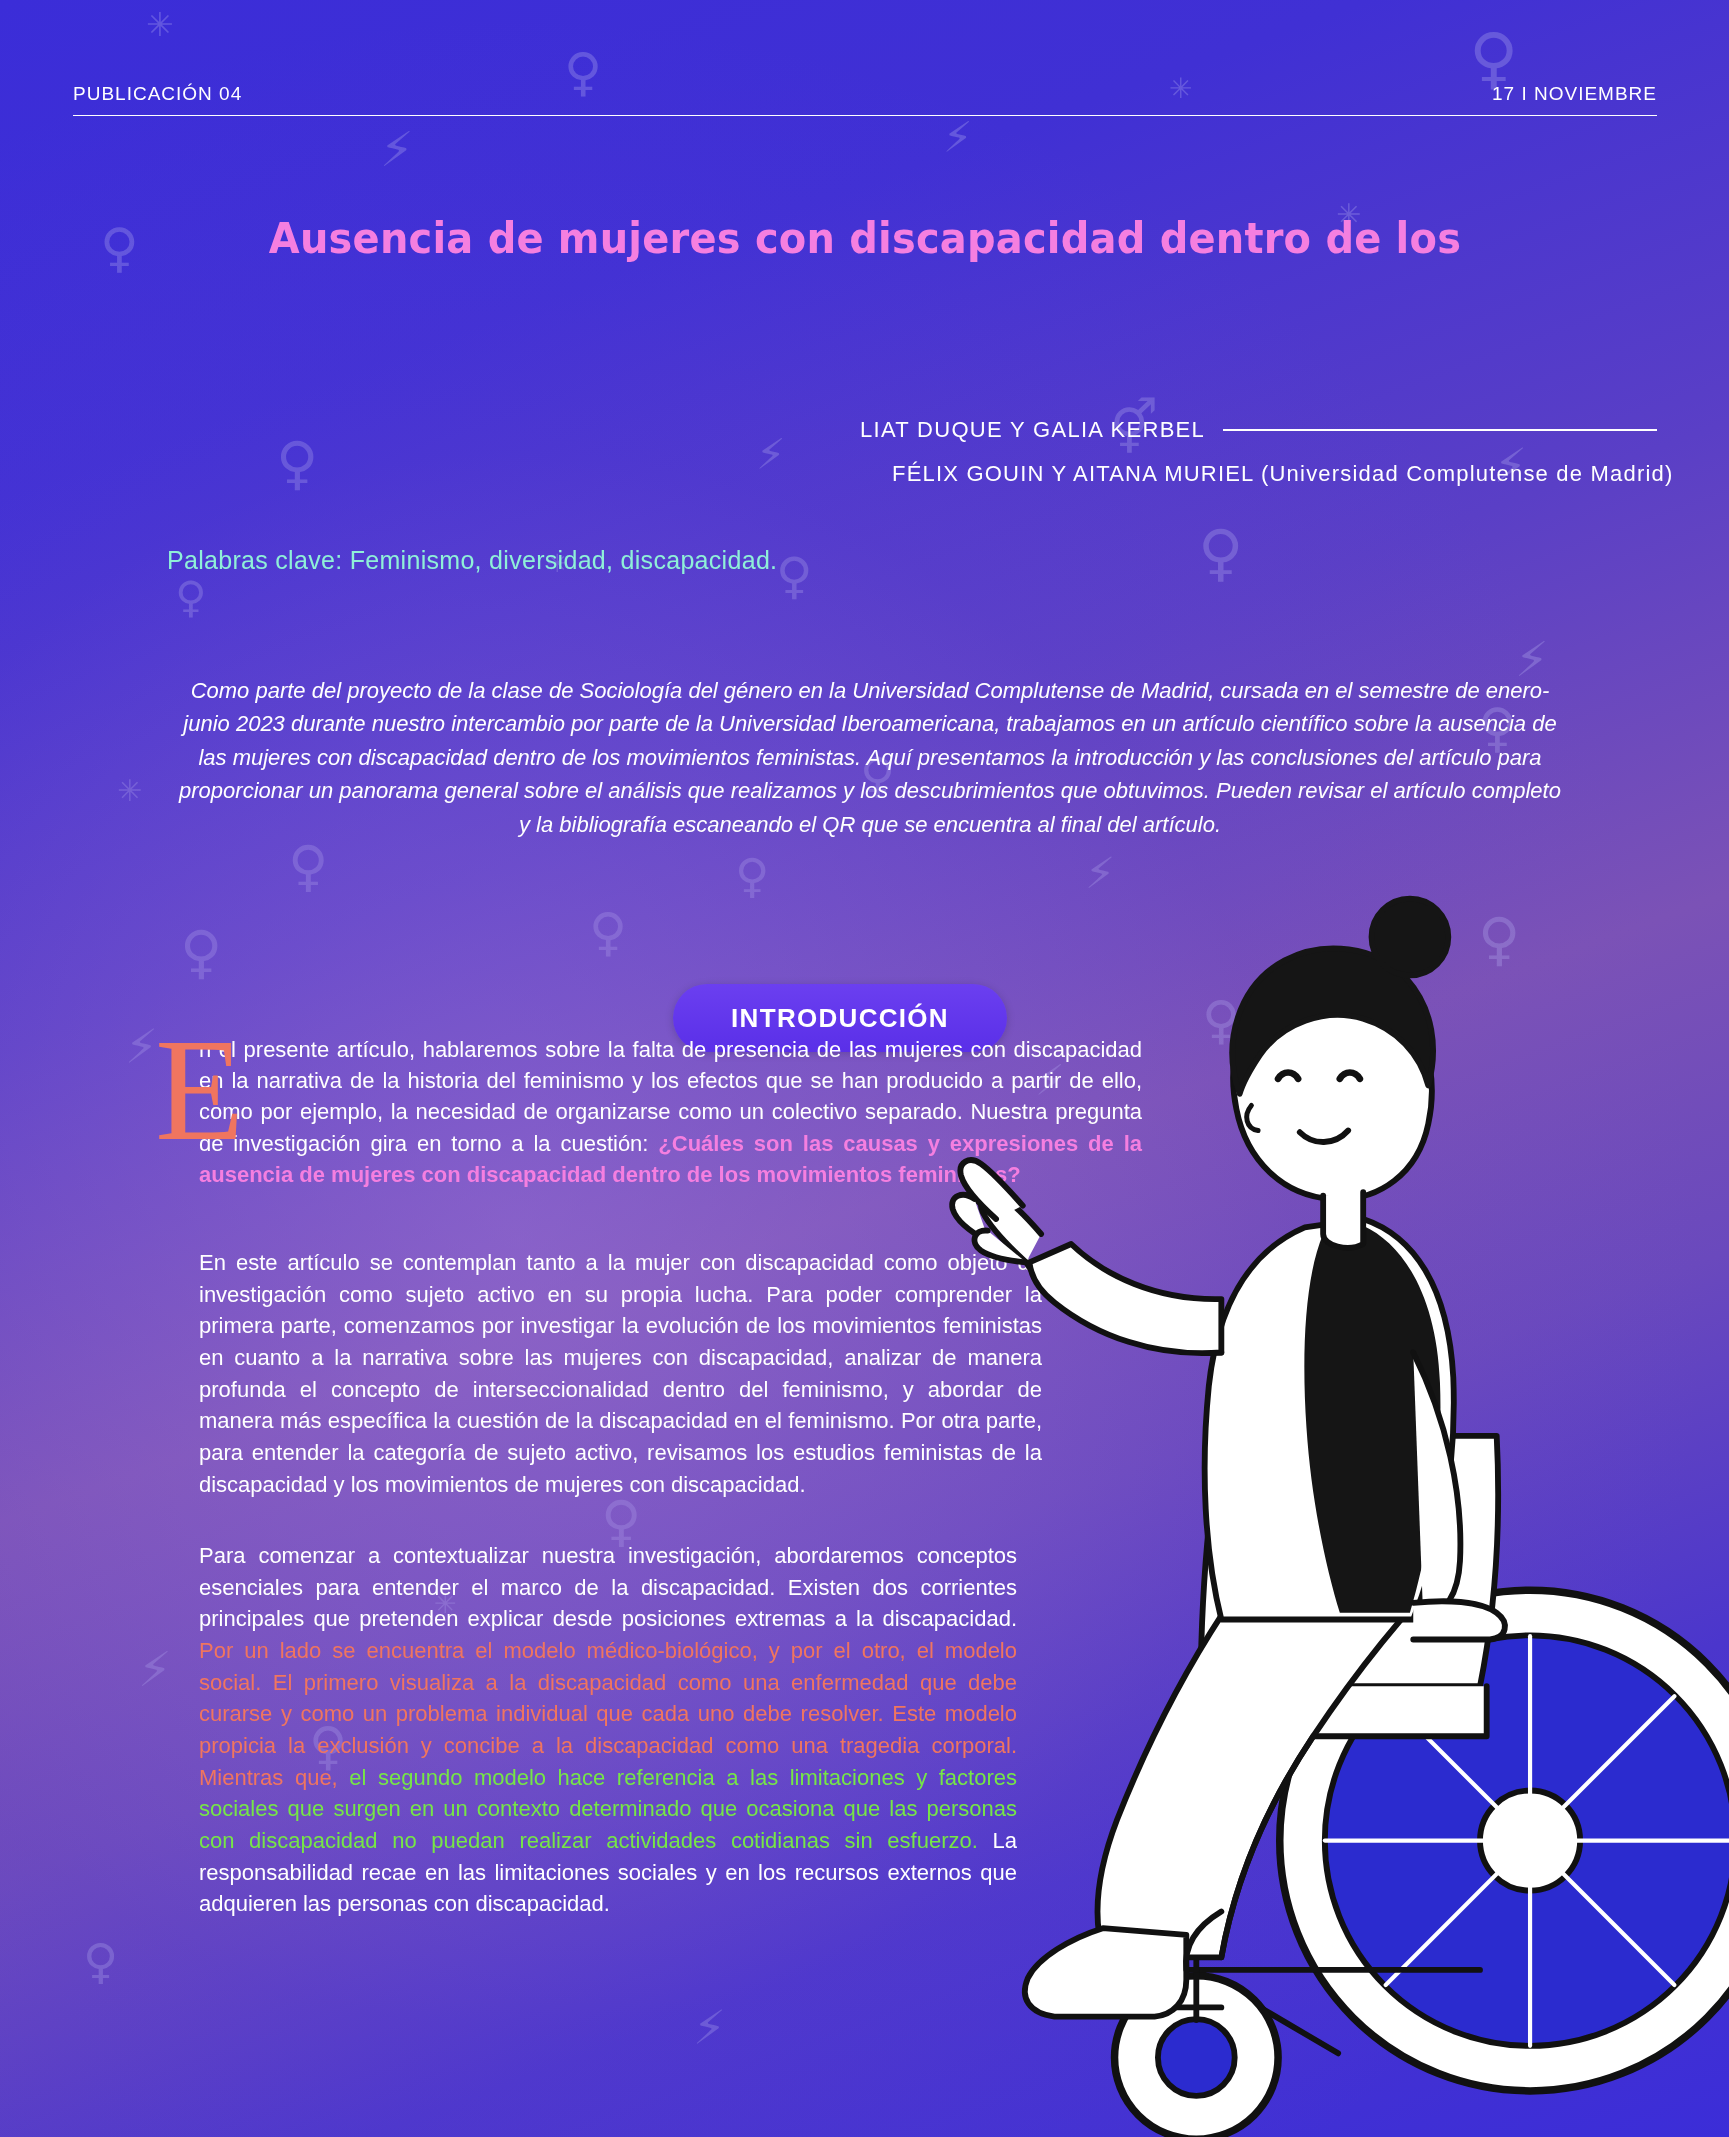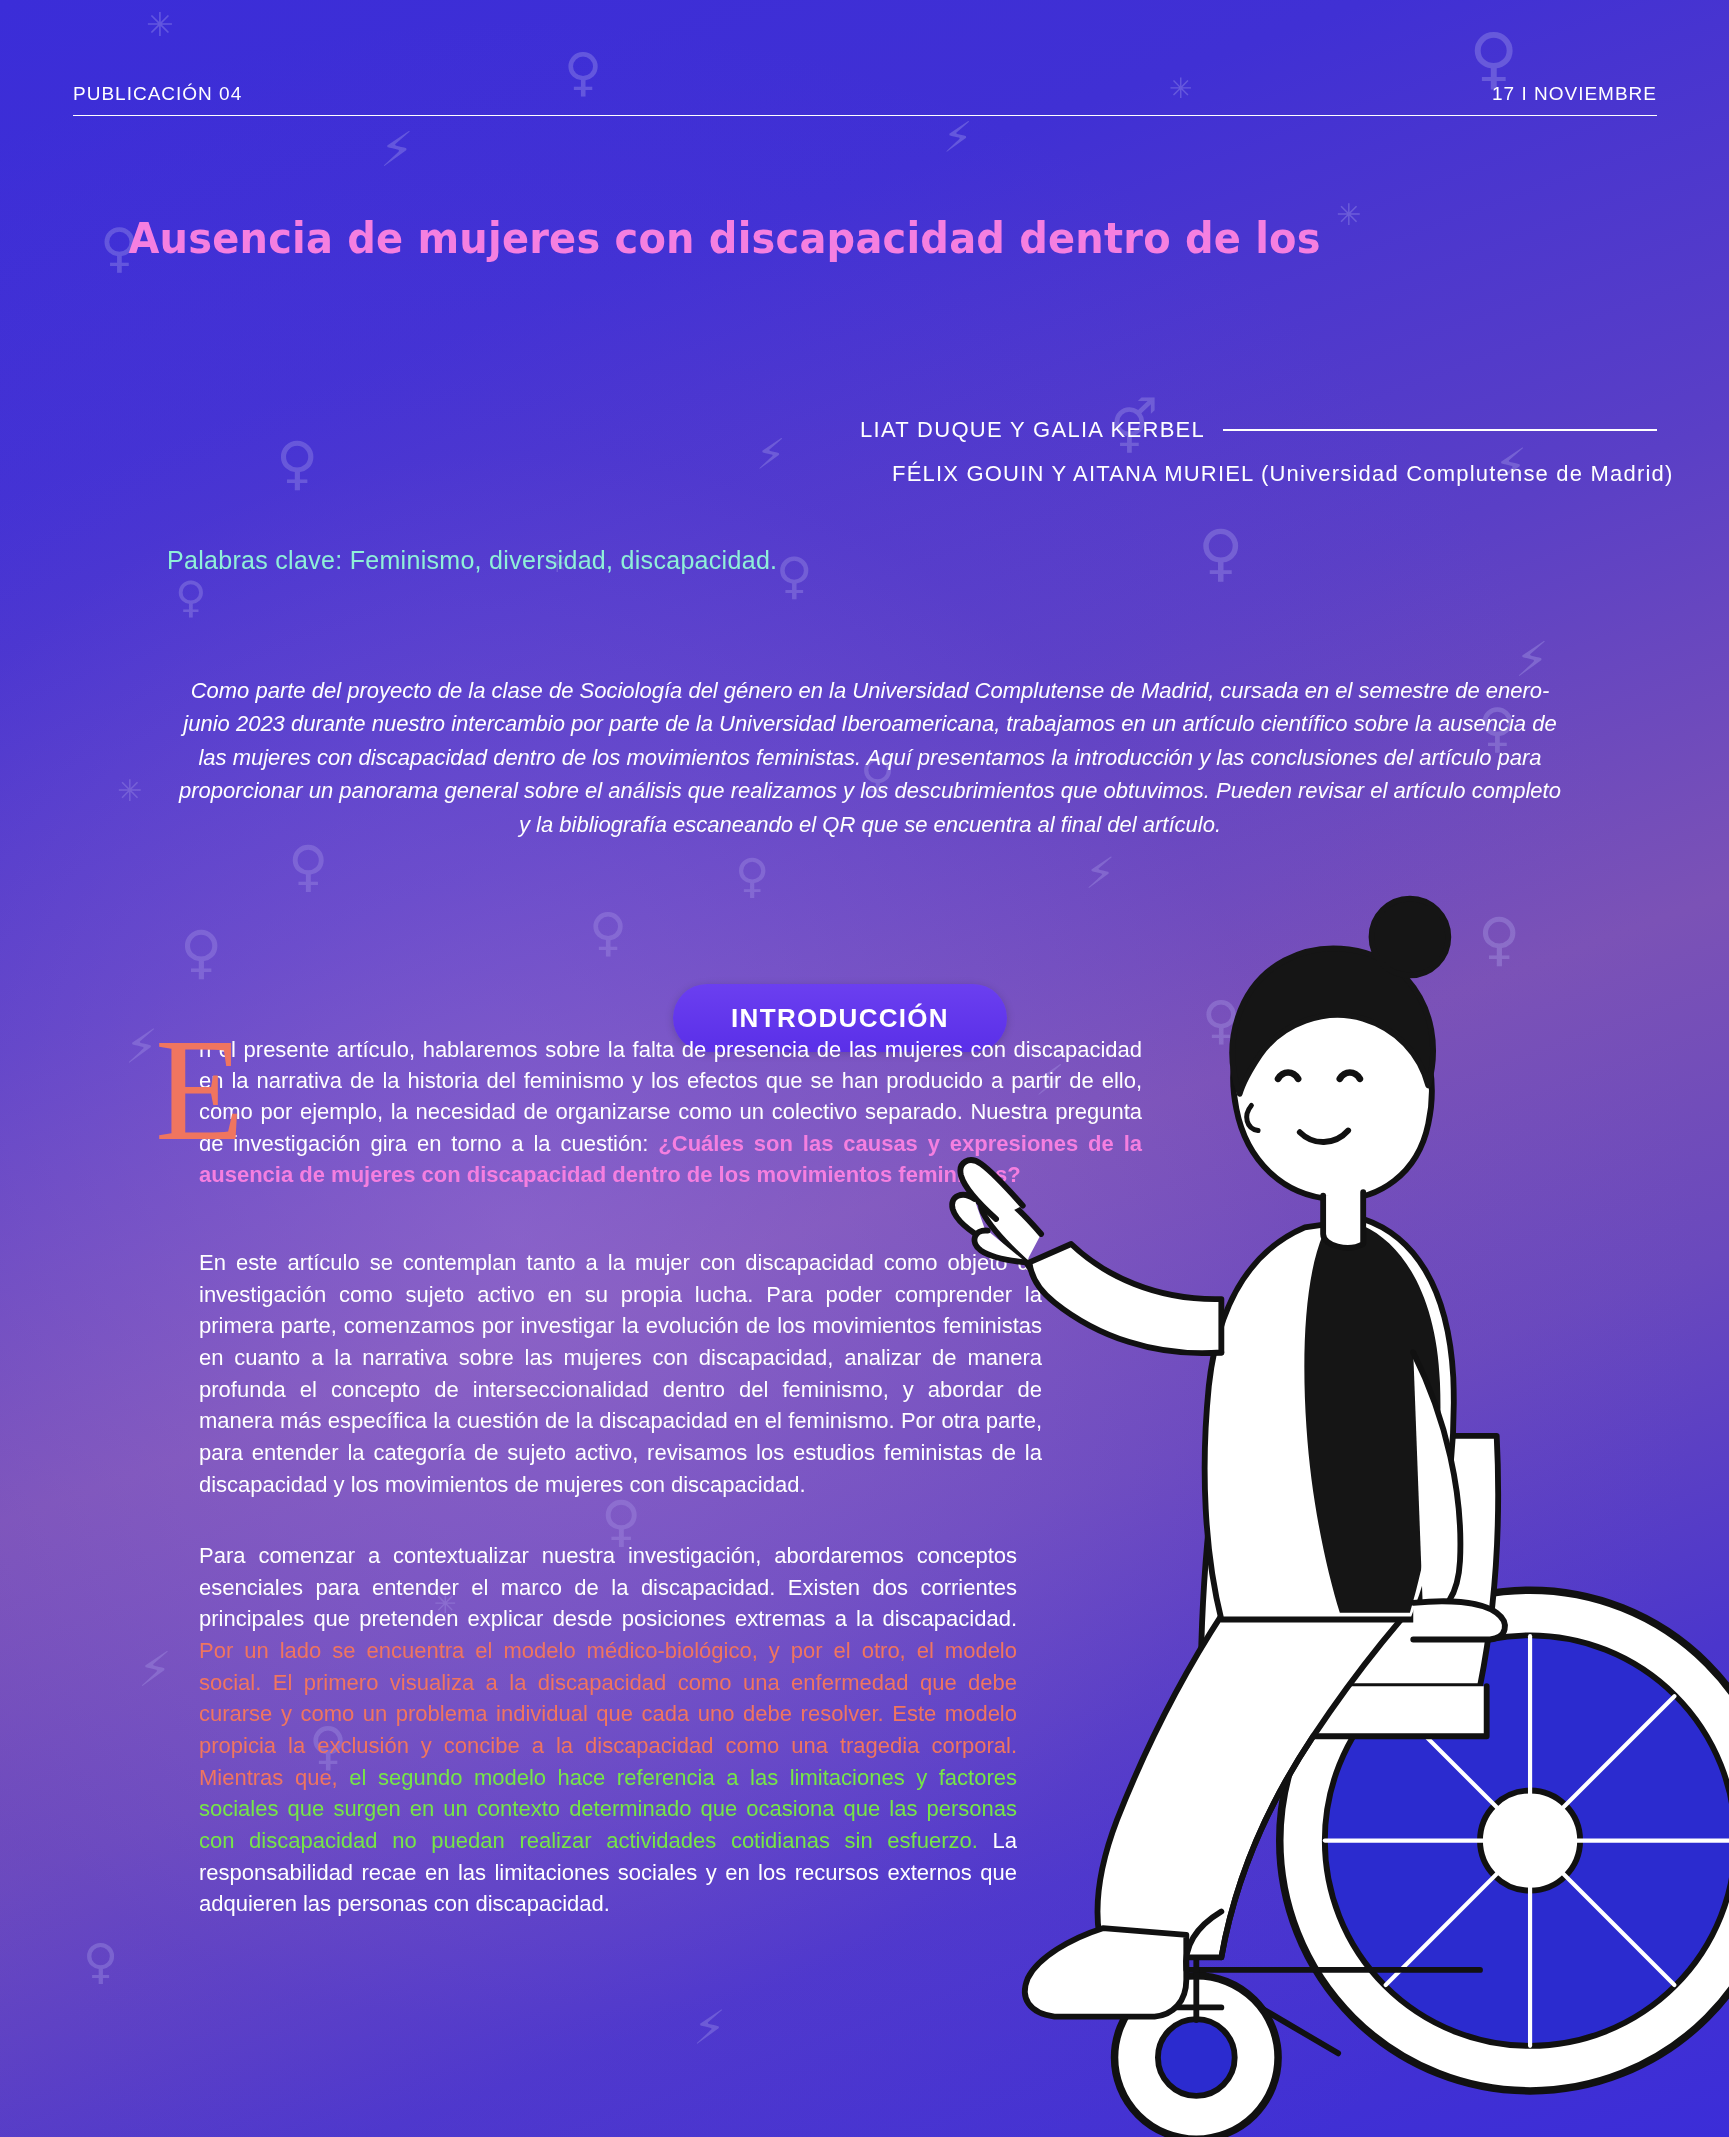--- a/index.html
+++ b/index.html
@@ -71,21 +71,21 @@
     z-index: 5;
   }
   .masthead .m-right { text-align: right; }
 
   
   .title-wrap {
     position: absolute;
     top: 213px;
     left: 73px;
     right: 73px;
-    text-align: left;
+    text-align: center;
     z-index: 5;
   }
   .title-top {
     color: #f57fe0;
     font-size: 43px;
     font-weight: bold;
     letter-spacing: 0.2px;
     font-family: "DejaVu Sans", sans-serif;
     transform: scaleX(0.93);
     white-space: nowrap;

